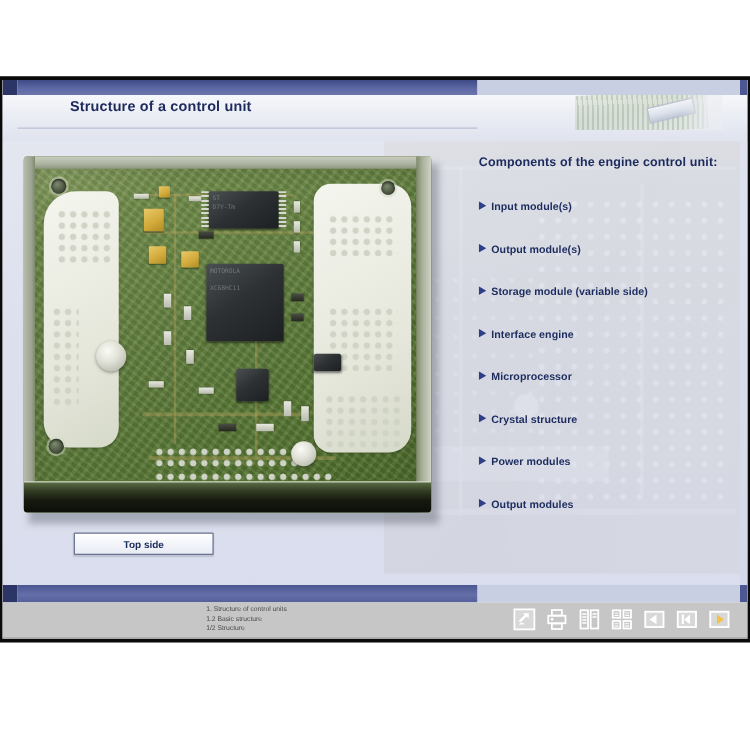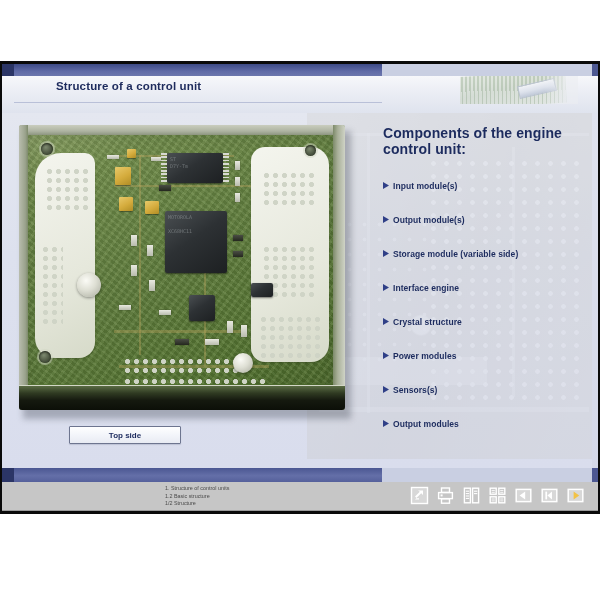--- a/index.html
+++ b/index.html
@@ -232,41 +232,41 @@
     position: absolute;
     background: rgba(196,170,96,.35);
   }
 
   
   .list-panel {
     position: absolute; left: 381px; top: 12px;
     width: 205px;
   }
   .list-head {
-    font-size: 14px; font-weight: 600; color: #1c2b5e;
+    font-size: 10px; font-weight: 600; color: #1c2b5e;
     margin-bottom: 6px; letter-spacing: .1px;
   }
   .list-item {
     display: flex; align-items: flex-start;
     margin-bottom: 4.4px;
     font-size: 8.5px; color: #1c2b5e;
     letter-spacing: .05px;
     margin-top: 24px;
   }
   .bullet {
     width: 10px; flex: 0 0 10px;
     margin-top: 1px;
     display: inline-block;
   }
   .bullet svg { display: block; }
   .li-label { font-weight: 600; }
 
   
   .view-buttons {
-    position: absolute; left: 67px; top: 313px;
+    position: absolute; left: 57px; top: 313px;
     display: flex; gap: 24px;
   }
   .vbtn {
     width: 112px; height: 18px;
     background: linear-gradient(to bottom, #fbfbfd 0%, #eceef4 48%, #dfe2ec 100%);
     border: 1px solid #8d94ad;
     border-radius: 1px;
     display: flex; align-items: center; justify-content: center;
     font-size: 8px; font-weight: bold; color: #1c2b5e;
     box-shadow: 0 1px 1px rgba(60,70,100,.18);
@@ -458,37 +458,37 @@
             </svg>
           </span>
         <span class="li-label">Interface engine</span>
       </div>
       <div class="list-item">
         <span class="bullet">
             <svg width="6" height="7" viewBox="0 0 6 7">
               <polygon points="0,0 6,3.5 0,7" fill="#2f3f87"></polygon>
             </svg>
           </span>
+        <span class="li-label">Microprocessor</span>
+      </div>
+      <div class="list-item">
+        <span class="bullet">
+            <svg width="6" height="7" viewBox="0 0 6 7">
+              <polygon points="0,0 6,3.5 0,7" fill="#2f3f87"></polygon>
+            </svg>
+          </span>
         <span class="li-label">Crystal structure</span>
       </div>
       <div class="list-item">
         <span class="bullet">
             <svg width="6" height="7" viewBox="0 0 6 7">
               <polygon points="0,0 6,3.5 0,7" fill="#2f3f87"></polygon>
             </svg>
           </span>
         <span class="li-label">Power modules</span>
-      </div>
-      <div class="list-item">
-        <span class="bullet">
-            <svg width="6" height="7" viewBox="0 0 6 7">
-              <polygon points="0,0 6,3.5 0,7" fill="#2f3f87"></polygon>
-            </svg>
-          </span>
-        <span class="li-label">Sensors(s)</span>
       </div>
       <div class="list-item">
         <span class="bullet">
             <svg width="6" height="7" viewBox="0 0 6 7">
               <polygon points="0,0 6,3.5 0,7" fill="#2f3f87"></polygon>
             </svg>
           </span>
         <span class="li-label">Output modules</span>
       </div>
     </div>

